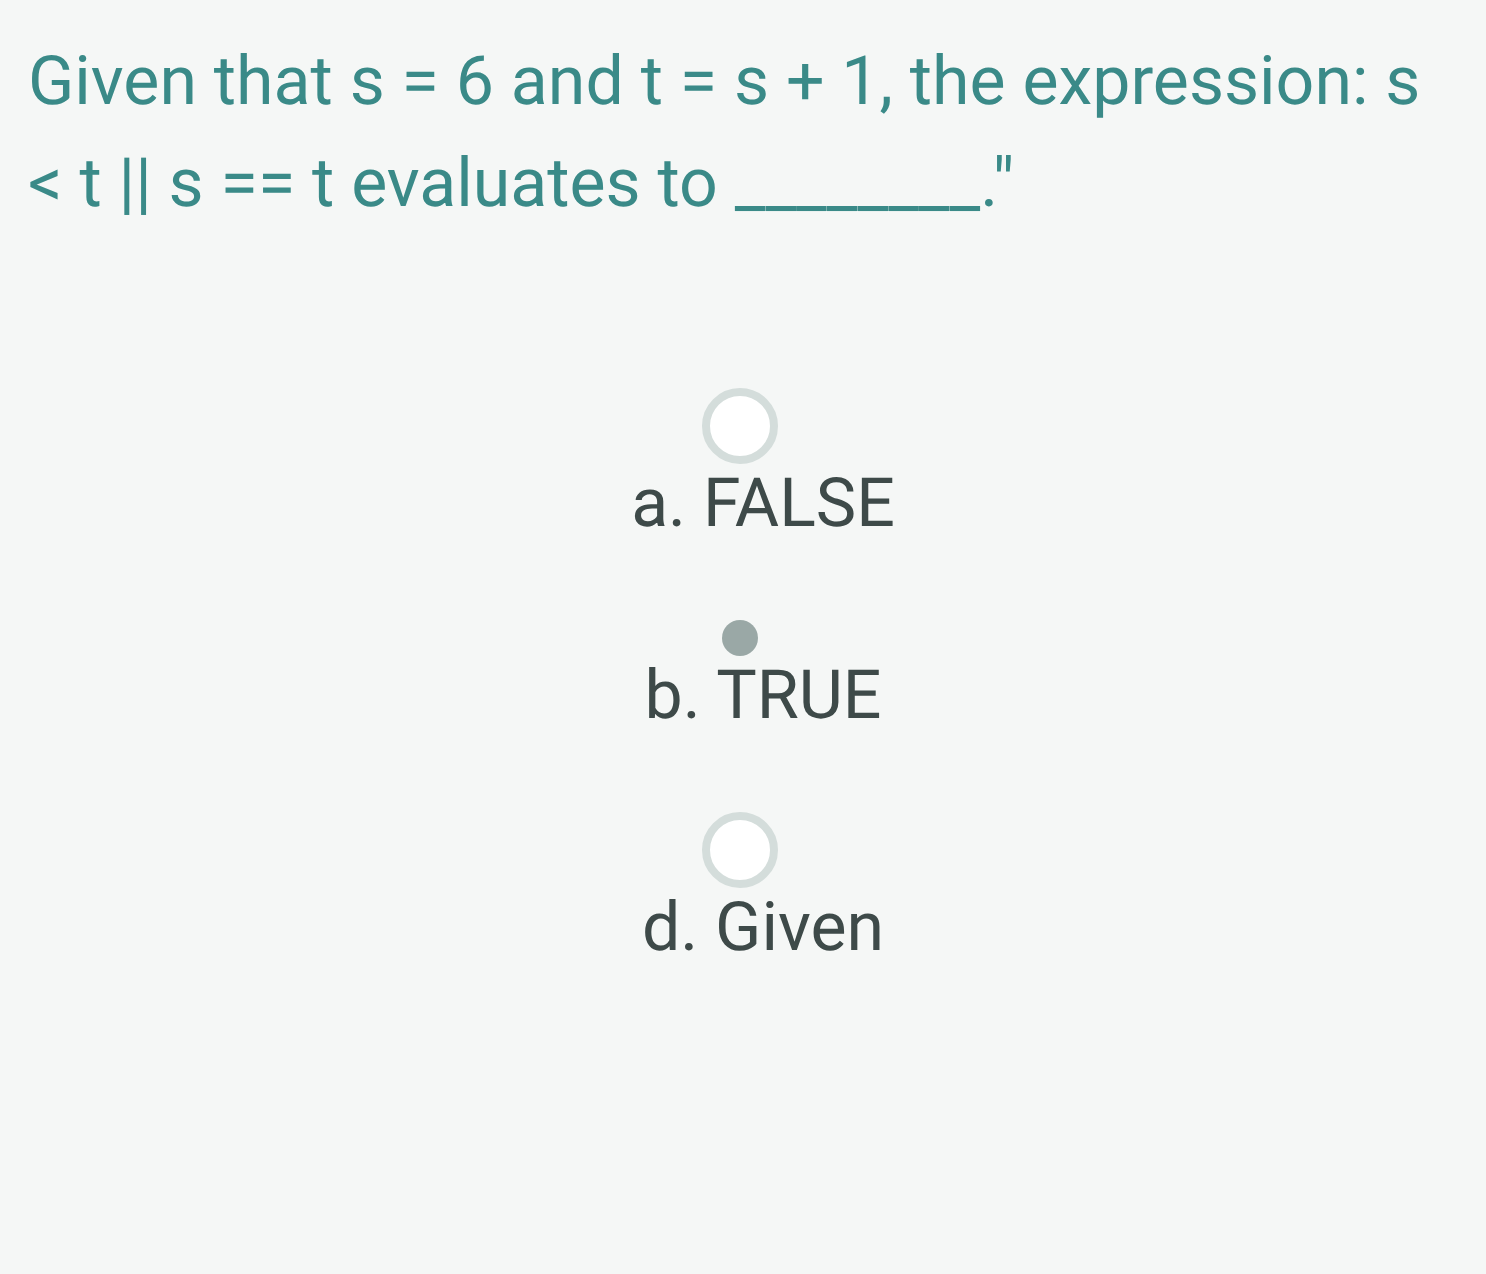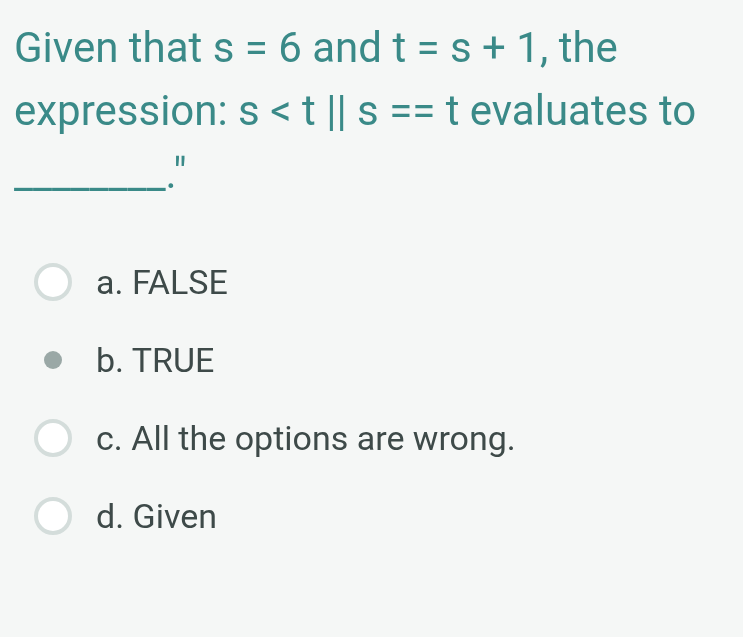--- a/index.html
+++ b/index.html
@@ -9,33 +9,34 @@
     }
     body {
       font-family: -apple-system, BlinkMacSystemFont, 'Segoe UI', Roboto, Arial, sans-serif;
       background: #f5f7f6;
       width: 743px;
       height: 637px;
       padding: 16px 14px;
     }
     .question-text {
       color: #3a8a88;
-      font-size: 42px;
+      font-size: 34px;
       line-height: 1.5;
-      margin-bottom: 57px;
+      margin-bottom: 76px;
       font-weight: 400;
     }
     .options {
       padding-left: 20px;
     }
     .option {
       display: flex;
       align-items: center;
       margin-bottom: 38px;
       cursor: pointer;
+      flex-direction: column;
     }
     .radio {
       width: 38px;
       height: 38px;
       border-radius: 50%;
       border: 4px solid #d4dddb;
       background: #ffffff;
       margin-right: 24px;
       flex-shrink: 0;
       display: flex;
@@ -65,19 +66,15 @@
   <div class="option">
     <div class="radio"></div>
     <span class="option-label">a. FALSE</span>
   </div>
   <div class="option">
     <div class="radio selected"></div>
     <span class="option-label">b. TRUE</span>
   </div>
   <div class="option">
     <div class="radio"></div>
-    <span class="option-label">c. All the options are wrong.</span>
-  </div>
-  <div class="option">
-    <div class="radio"></div>
     <span class="option-label">d. Given</span>
   </div>
 </div>
 
 </body></html>

